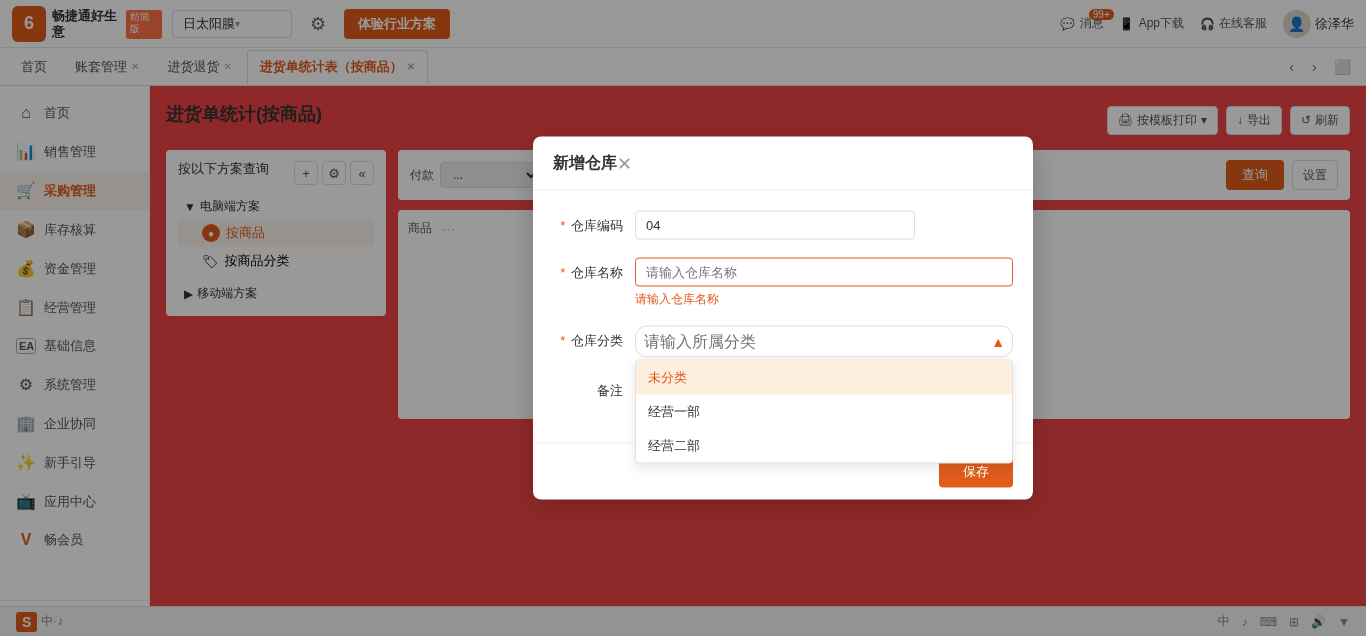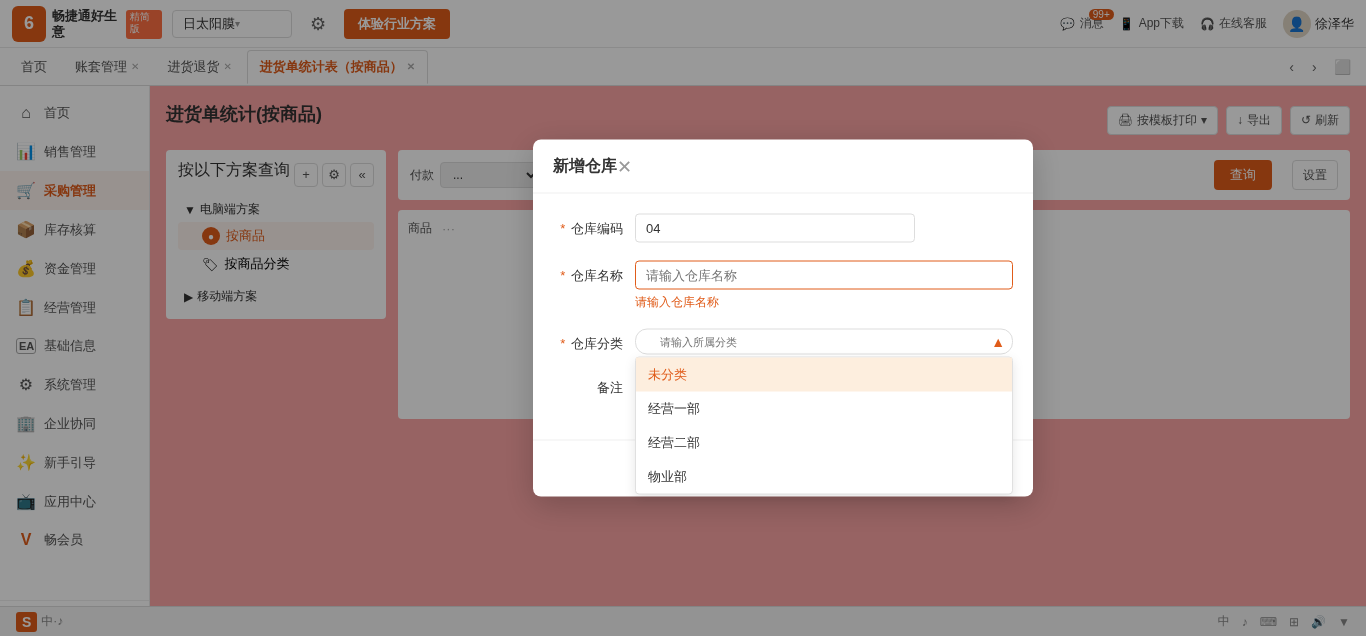--- a/index.html
+++ b/index.html
@@ -99,21 +99,21 @@
     .sidebar-item {
       display: flex; align-items: center; gap: 8px;
       padding: 10px 16px; cursor: pointer; color: #555; font-size: 13px;
     }
     .sidebar-item.active { background: #fef3ee; color: #e05c1a; font-weight: bold; }
     .sidebar-icon { font-size: 16px; width: 20px; text-align: center; }
 
     
     .content-area {
       flex: 1; padding: 16px; overflow: auto; position: relative;
-      background: #fca5a5;
+      background: #ef4444;
     }
     .page-title { font-size: 18px; font-weight: bold; color: #333; margin-bottom: 12px; }
     .toolbar-btn {
       width: 24px; height: 24px; border: 1px solid #ddd;
       border-radius: 4px; display: flex; align-items: center;
       justify-content: center; cursor: pointer; background: #fff; color: #555;
     }
     .top-right-actions {
       position: absolute; top: 16px; right: 16px;
       display: flex; align-items: center; gap: 8px;
@@ -128,21 +128,21 @@
       border-radius: 4px; padding: 6px 16px; cursor: pointer; font-size: 13px;
     }
 
     
     .scheme-panel {
       background: #fff; border-radius: 4px; padding: 10px 12px;
       margin-bottom: 8px; min-width: 220px;
     }
     .scheme-section-title {
       display: flex; align-items: center; gap: 4px;
-      color: #333; font-size: 16px; margin-bottom: 8px;
+      color: #333; font-size: 13px; margin-bottom: 8px;
     }
     .scheme-tree-item {
       display: flex; align-items: center; gap: 6px;
       padding: 5px 8px; cursor: pointer; border-radius: 4px; font-size: 13px;
     }
     .scheme-tree-item.active {
       background: #fef3ee; color: #e05c1a;
     }
     .scheme-tree-item .orange-circle {
       width: 18px; height: 18px; border-radius: 50%;
@@ -185,21 +185,21 @@
       padding: 6px 10px; font-size: 13px; outline: none; color: #333;
     }
     .form-control.error { border-color: #e05c1a; }
     .error-msg { color: #e05c1a; font-size: 12px; margin-top: 4px; }
     .form-control-wrap { flex: 1; position: relative; }
 
     
     .dropdown-wrap { position: relative; flex: 1; }
     .dropdown-input {
       width: 100%; border: 1px solid #ddd; border-radius: 12px;
-      padding: 6px 32px 6px 24px; font-size: 11px; outline: none;
+      padding: 6px 32px 6px 8px; font-size: 16px; outline: none;
       color: #999; cursor: pointer; background: #fff;
     }
     .dropdown-arrow {
       position: absolute; right: 8px; top: 50%; transform: translateY(-50%);
       color: #e05c1a; font-size: 14px; pointer-events: none;
     }
     .dropdown-list {
       position: absolute; top: calc(100% + 2px); left: 0; right: 0;
       background: #fff; border: 1px solid #e0e0e0;
       border-radius: 4px; box-shadow: 0 4px 12px rgba(0,0,0,0.1); z-index: 200;
@@ -433,21 +433,21 @@
             <select class="filter-select">
               <option>...</option>
             </select>
           </div>
           <div class="filter-item" style="margin-left:20px;">
             <span class="filter-label">单据状态</span>
             <select class="filter-select" style="min-width:140px;">
               <option></option>
             </select>
           </div>
-          <div style="margin-left:auto;display:flex;gap:20px;">
+          <div style="margin-left:auto;display:flex;gap:8px;">
             <button class="action-btn-orange">查询</button>
             <button class="action-btn">设置</button>
           </div>
         </div>
 
         <div style="background:#fff;border-radius:4px;padding:10px;min-height:200px;">
           <div style="display:flex;align-items:center;gap:10px;margin-bottom:8px;">
             <span class="filter-label">商品</span>
             <span style="color:#aaa;">···</span>
           </div>
@@ -501,21 +501,20 @@
         <span class="required">*</span>
         <span>仓库分类</span>
       </label>
       <div class="dropdown-wrap">
         <input class="dropdown-input" type="text" placeholder="请输入所属分类" style="">
         <span class="dropdown-arrow">▲</span>
         <div class="dropdown-list">
           <div class="dropdown-item selected">未分类</div>
           <div class="dropdown-item">经营一部</div>
           <div class="dropdown-item">经营二部</div>
-          <div class="dropdown-item">物业部</div>
         </div>
       </div>
     </div>
 
     <div class="form-row">
       <label class="form-label">备注</label>
       <input class="form-control" type="text" style="max-width: 280px;">
     </div>
   </div>
 

